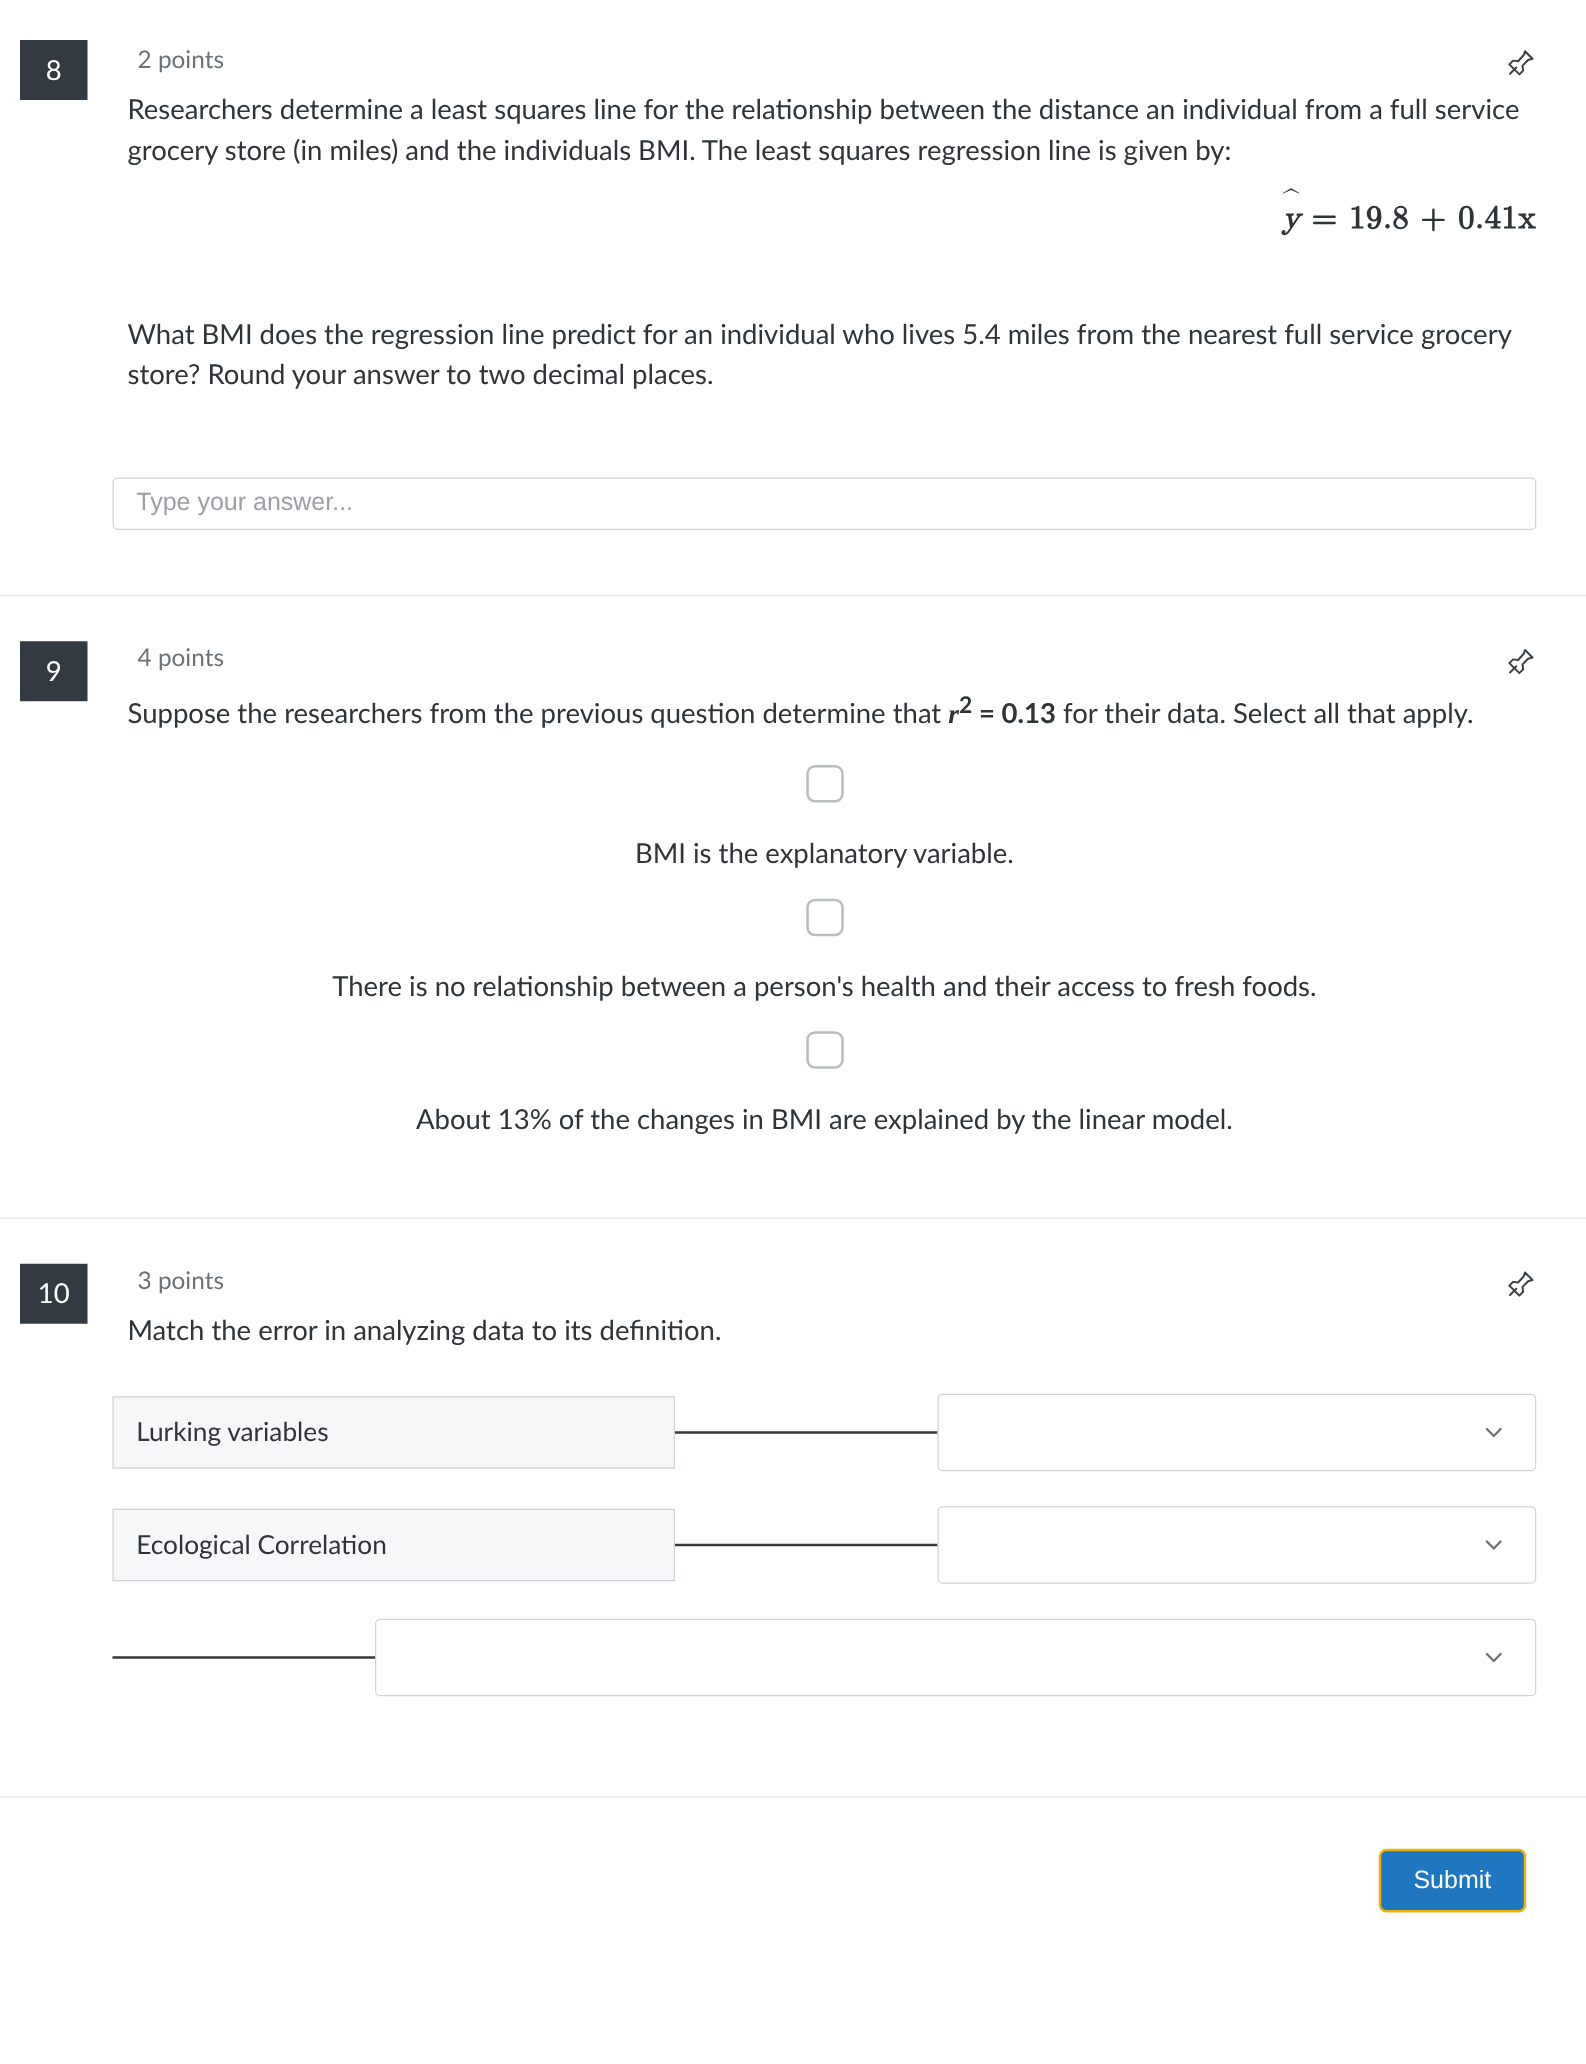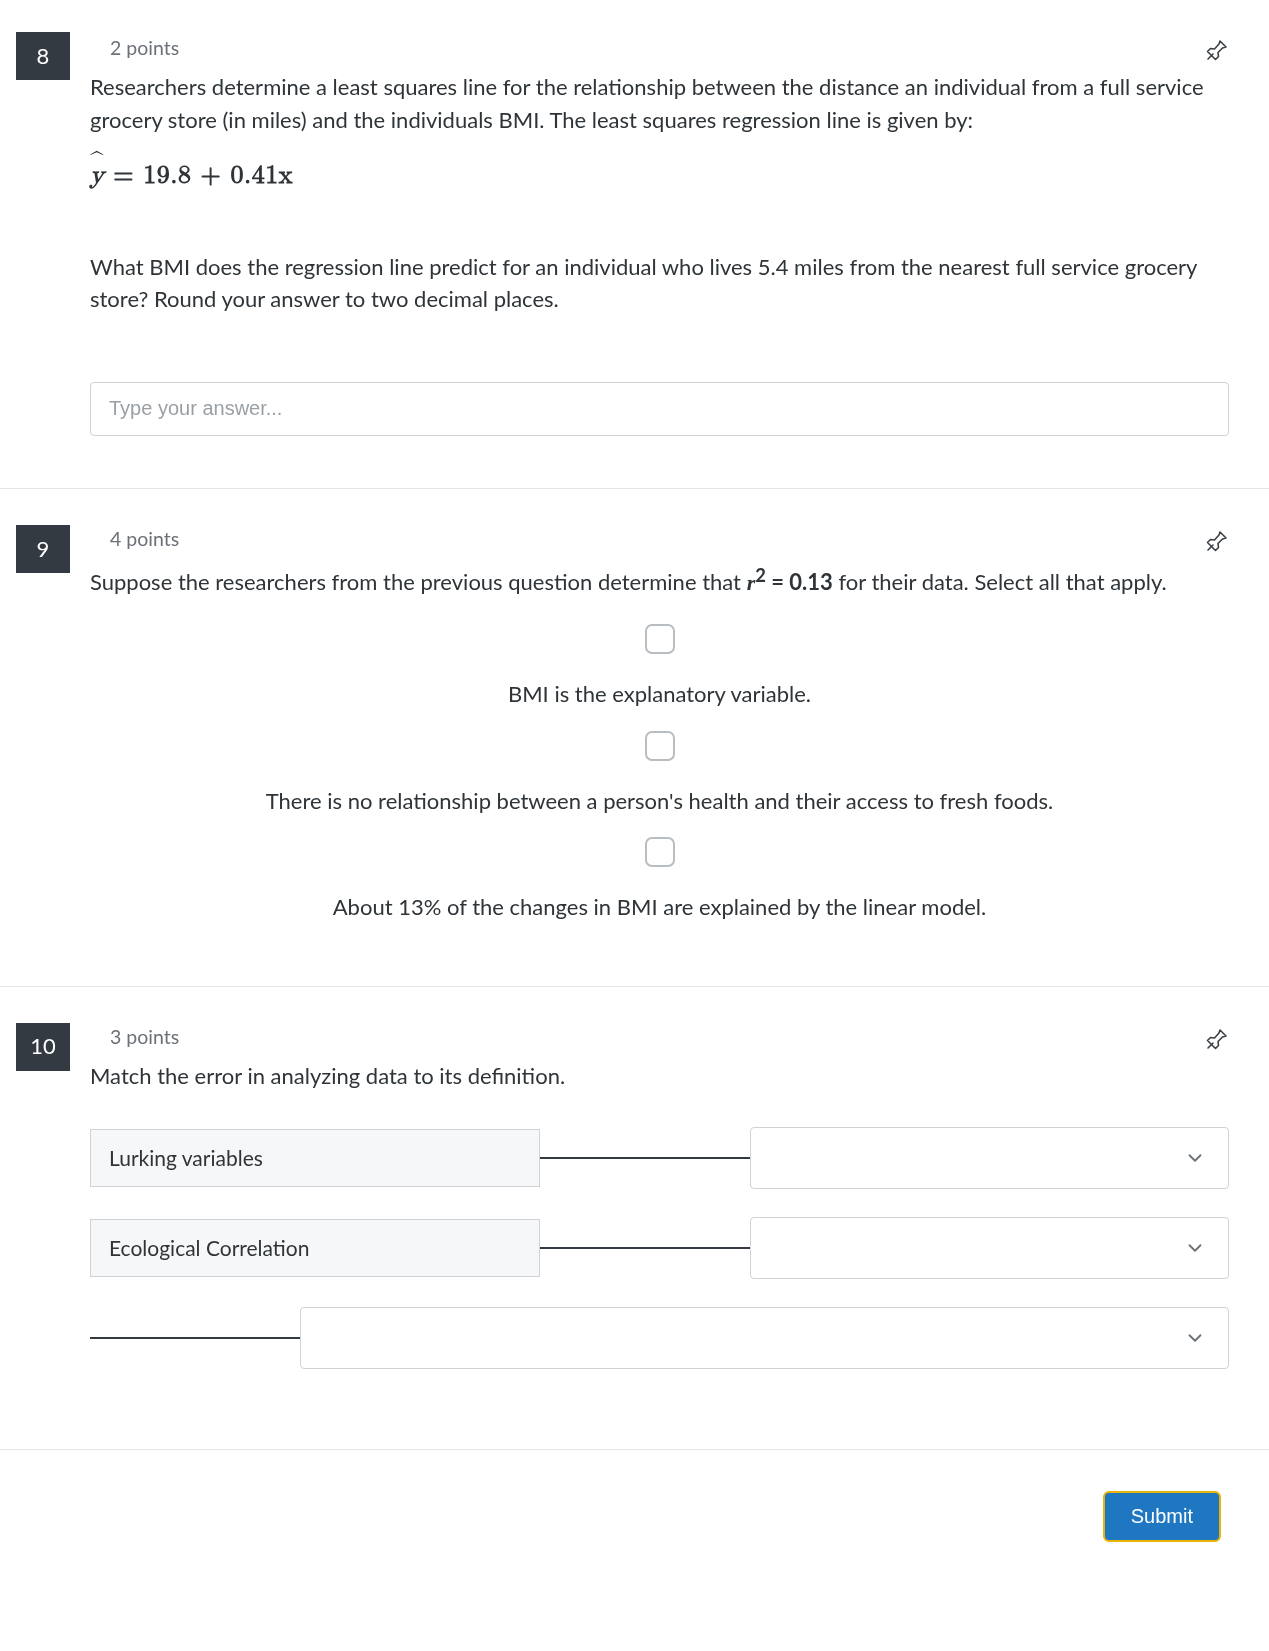--- a/index.html
+++ b/index.html
@@ -61,40 +61,40 @@
     height: 24px;
     color: #3b4147;
   }
   .question[data-q="9"] .q-pin { top: 4px; }
   .question[data-q="10"] .q-pin { top: 4px; }
   .q-body {
     font-size: 22px;
     color: #2e3438;
     line-height: 1.48;
   }
-  .q-body p { margin: 0 0 14px 0; }
+  .q-body p { margin: 0 0 14px 12px; }
   .equation {
-    text-align: left;
+    text-align: right;
     font-family: "Cambria Math", "Latin Modern Math", Georgia, serif;
     font-size: 26px;
     margin: 20px 0 56px 0;
     letter-spacing: 0.5px;
   }
   .equation .hat { position: relative; display: inline-block; }
   .equation .hat::before {
     content: "\005E";
     position: absolute;
     left: 50%; transform: translateX(-50%);
     top: -0.55em;
     font-size: 0.9em;
   }
   .answer-input {
     margin-top: 52px;
     width: 100%;
-    height: 54px;
+    height: 42px;
     border: 1px solid #cfd3d7;
     border-radius: 4px;
     padding: 0 18px;
     font-size: 20px;
     color: #333;
   }
   .answer-input::placeholder { color: #9aa0a6; }
 
   .q9-prompt .rsq {
     font-family: "Cambria Math", Georgia, serif;

